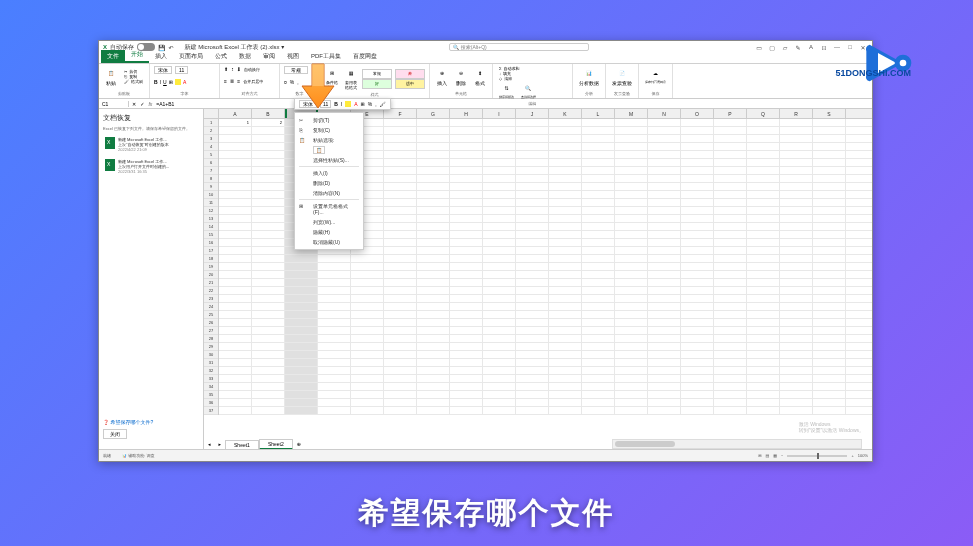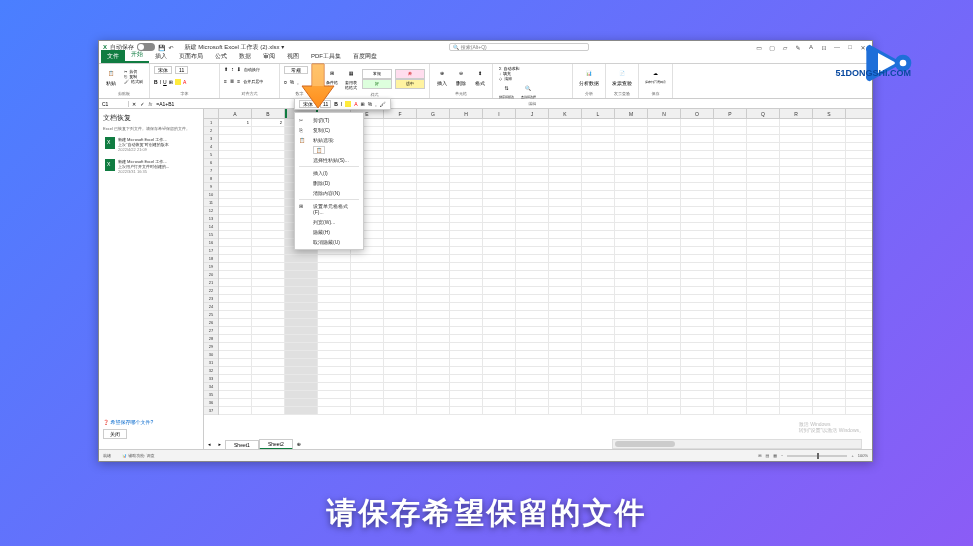--- a/index.html
+++ b/index.html
@@ -1208,21 +1208,21 @@
       <linearGradient id="ag" x1="0" y1="0" x2="0" y2="1">
         <stop offset="0%" stop-color="#ffb84d"></stop>
         <stop offset="100%" stop-color="#ff8c1a"></stop>
       </linearGradient>
     </defs>
     <path d="M14,2 L26,2 L26,24 L36,24 L20,46 L4,24 L14,24 Z" fill="url(#ag)" stroke="#d2691e" stroke-width="1"></path>
     <path d="M14,2 L26,2 L26,24 L14,24 Z" fill="#ffcc80" opacity="0.6"></path>
   </svg>
 </div>
 
-<div class="subtitle">请保存希望保留的文件</div>
+<div class="subtitle">希望保存哪个文件</div>
 
 <div class="logo-tr">
   <svg class="logo-shape" viewBox="0 0 60 60">
     <path d="M8,8 L44,28 Q50,30 44,32 L8,52 Q2,50 4,44 L4,16 Q2,10 8,8 Z" fill="#1e6fd9"></path>
     <path d="M18,18 L40,30 L18,42 Z" fill="#fff"></path>
     <circle cx="48" cy="30" r="10" fill="#1e6fd9"></circle>
     <circle cx="48" cy="30" r="4" fill="#fff"></circle>
   </svg>
 </div>
 <div class="url-text">51DONGSHI.COM</div>

